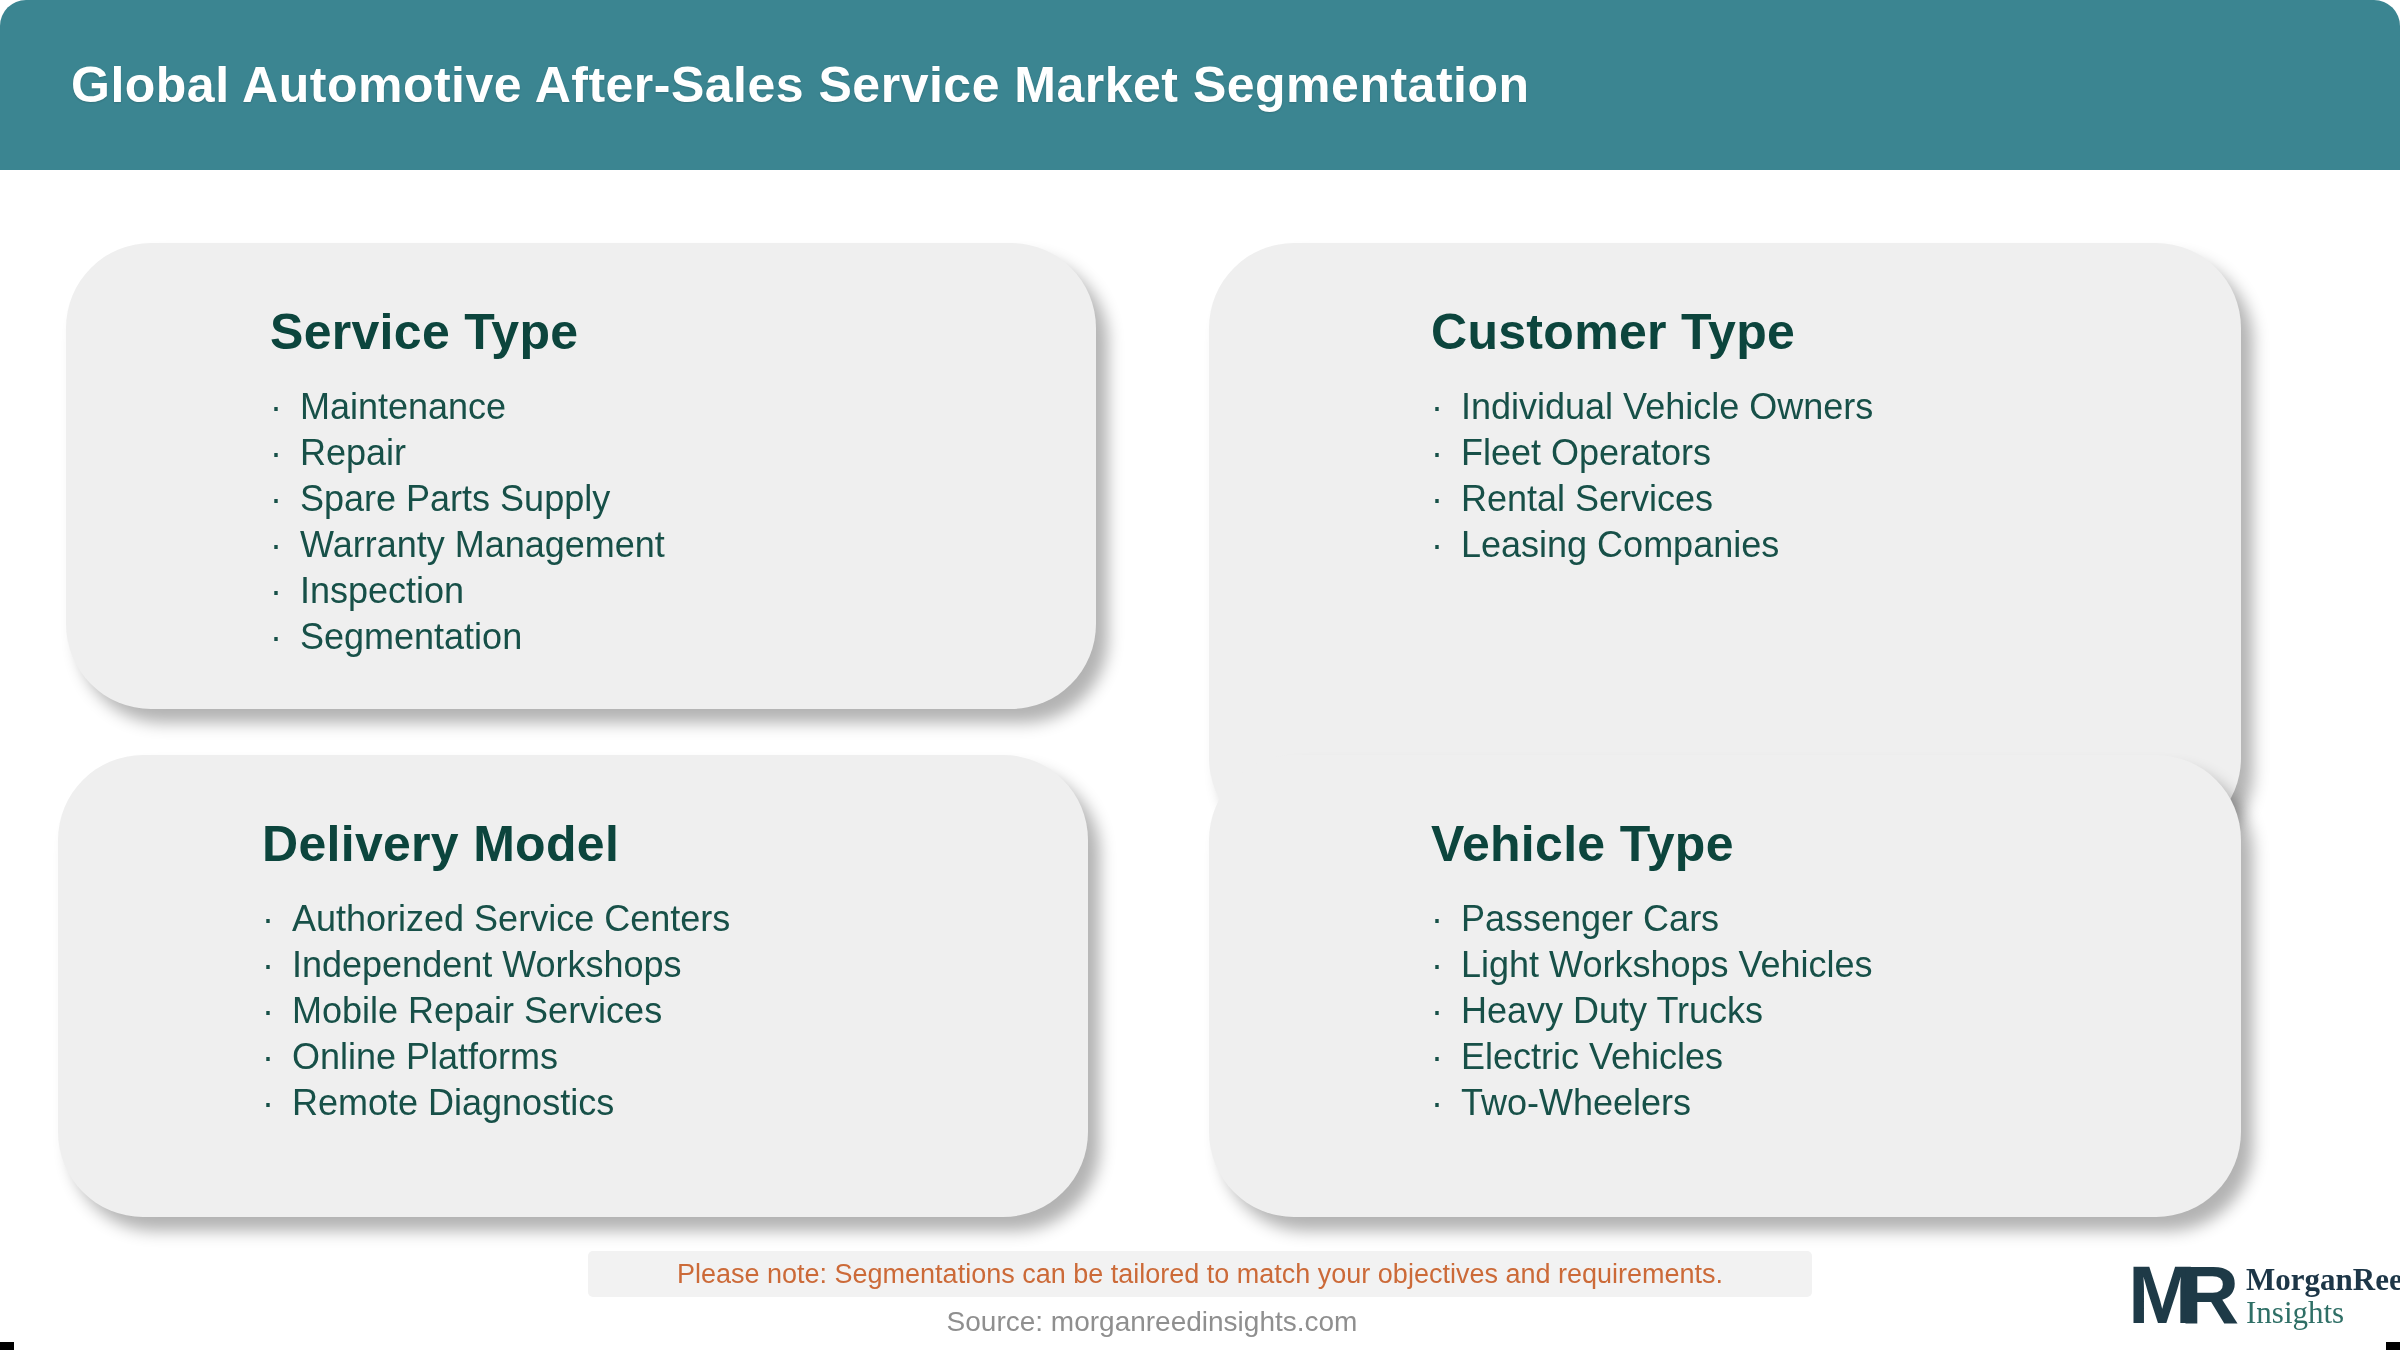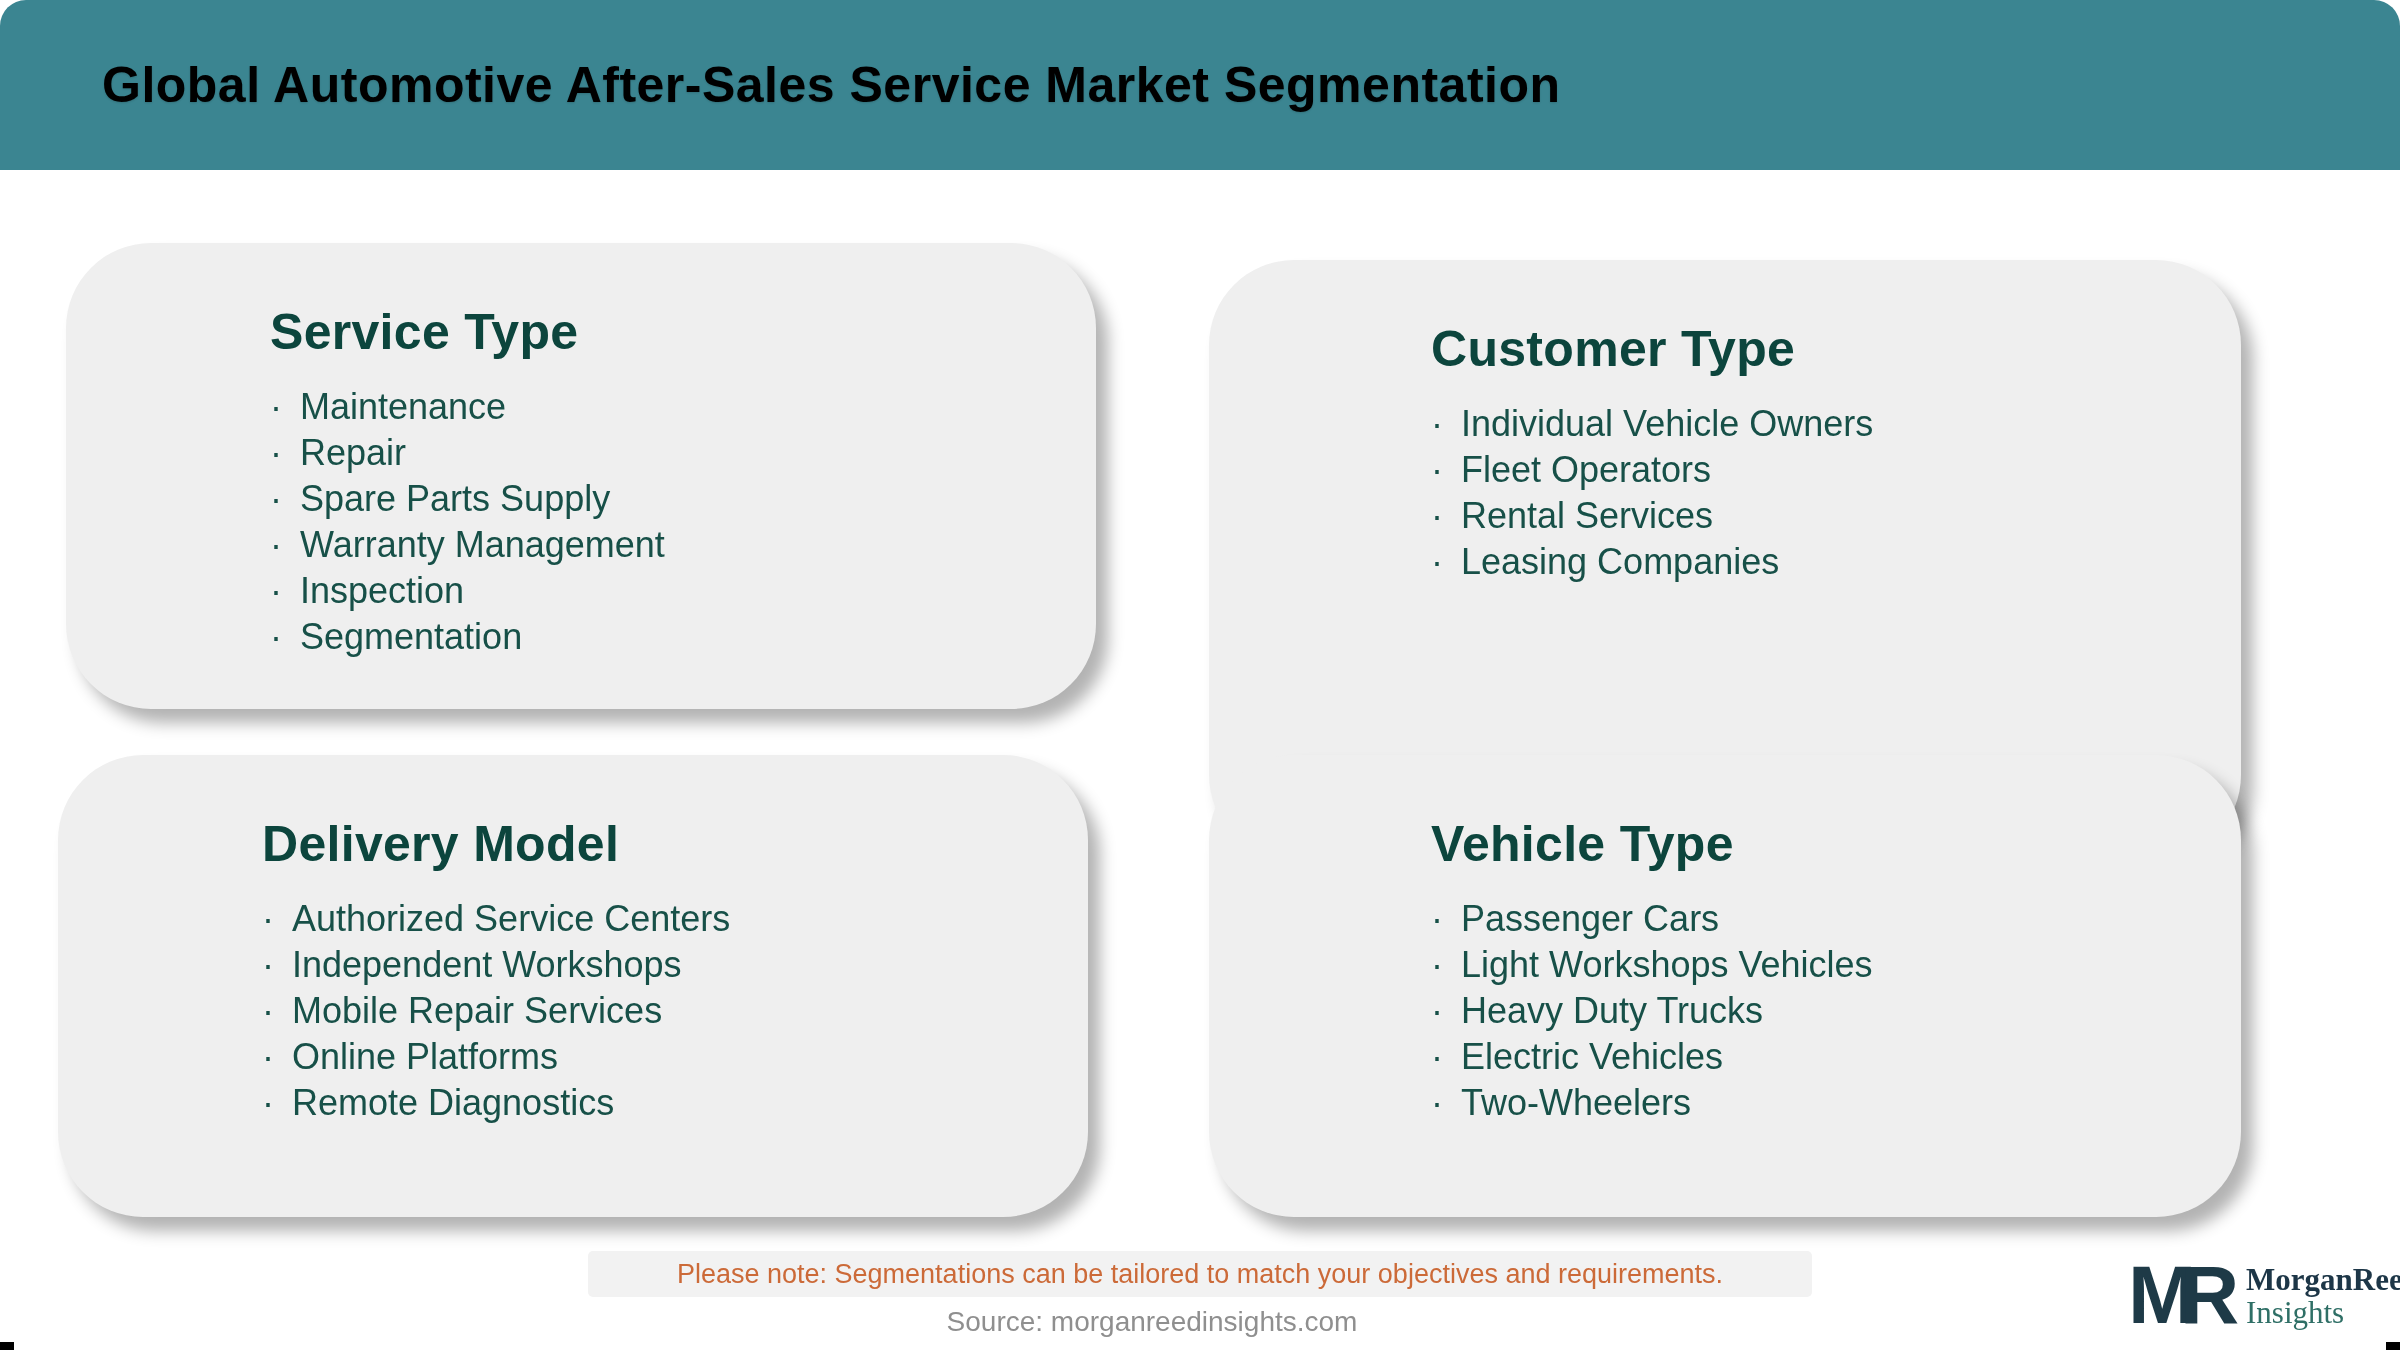--- a/index.html
+++ b/index.html
@@ -16,39 +16,39 @@
   .header {
     position: absolute;
     left: 0; top: 0;
     width: 2400px; height: 170px;
     background: #3b8591;
     border-radius: 26px 26px 0 0;
     display: flex;
     align-items: center;
   }
   .header-title {
-    margin-left: 102px;
-    color: #000000;
+    margin-left: 71px;
+    color: #ffffff;
     font-size: 50px;
     font-weight: bold;
     letter-spacing: 0.5px;
     text-shadow: 0 1px 2px rgba(0,0,0,0.15);
   }
 
   
   .card {
     position: absolute;
     background: #efefef;
     border-radius: 85px;
     box-shadow: 12px 14px 16px rgba(0,0,0,0.30);
     box-sizing: border-box;
     padding: 62px 60px 0 204px;
   }
   .card-1 { left: 66px;   top: 243px; width: 1030px; height: 466px; }
-  .card-2 { left: 1209px; top: 243px; width: 1032px; height: 600px; padding-left: 222px; margin-top: 17px; }
+  .card-2 { left: 1209px; top: 243px; width: 1032px; height: 600px; padding-left: 222px; }
   .card-3 { left: 58px;   top: 755px; width: 1030px; height: 462px; }
   .card-4 { left: 1209px; top: 755px; width: 1032px; height: 462px; padding-left: 222px; }
 
   .card-title {
     color: #0c453d;
     font-size: 50px;
     font-weight: bold;
     letter-spacing: 0.3px;
     margin: 0 0 24px 0;
     line-height: 1.1;

